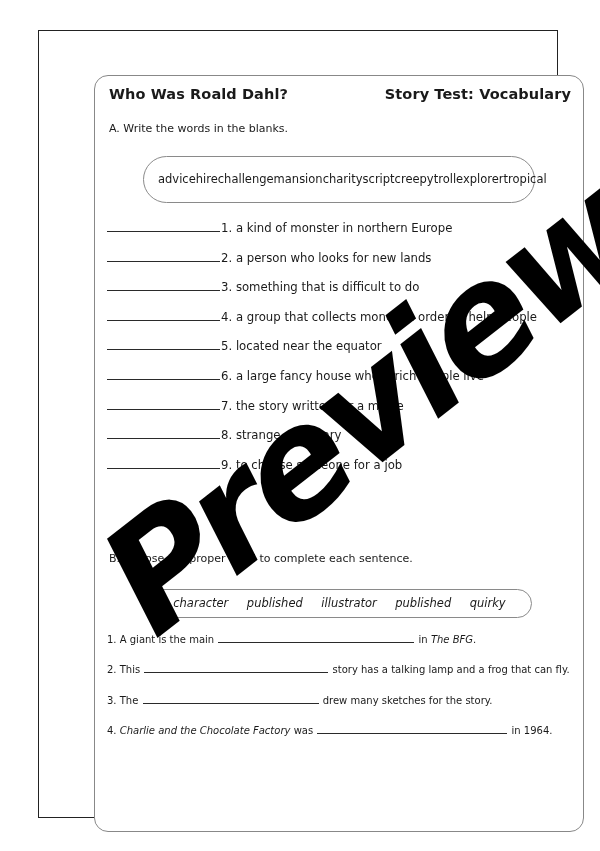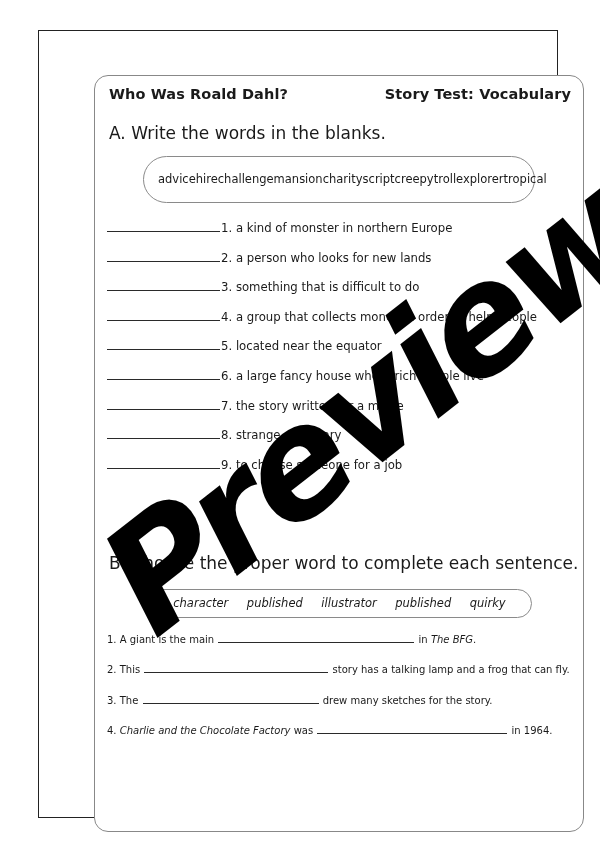--- a/index.html
+++ b/index.html
@@ -55,21 +55,21 @@
     font-size: 14.5px;
     font-weight: bold;
     letter-spacing: 0.1px;
     white-space: nowrap;
   }
 
   
   .instr {
     position: absolute;
     left: 14px;
-    font-size: 17px;
+    font-size: 11px;
     line-height: 1.35;
     text-align: right;
   }
   #instr-a { top: 46px; }
   #instr-b { top: 476px; }
 
   
   .wordbank {
     position: absolute;
     border: 1px solid #8a8a8a;

